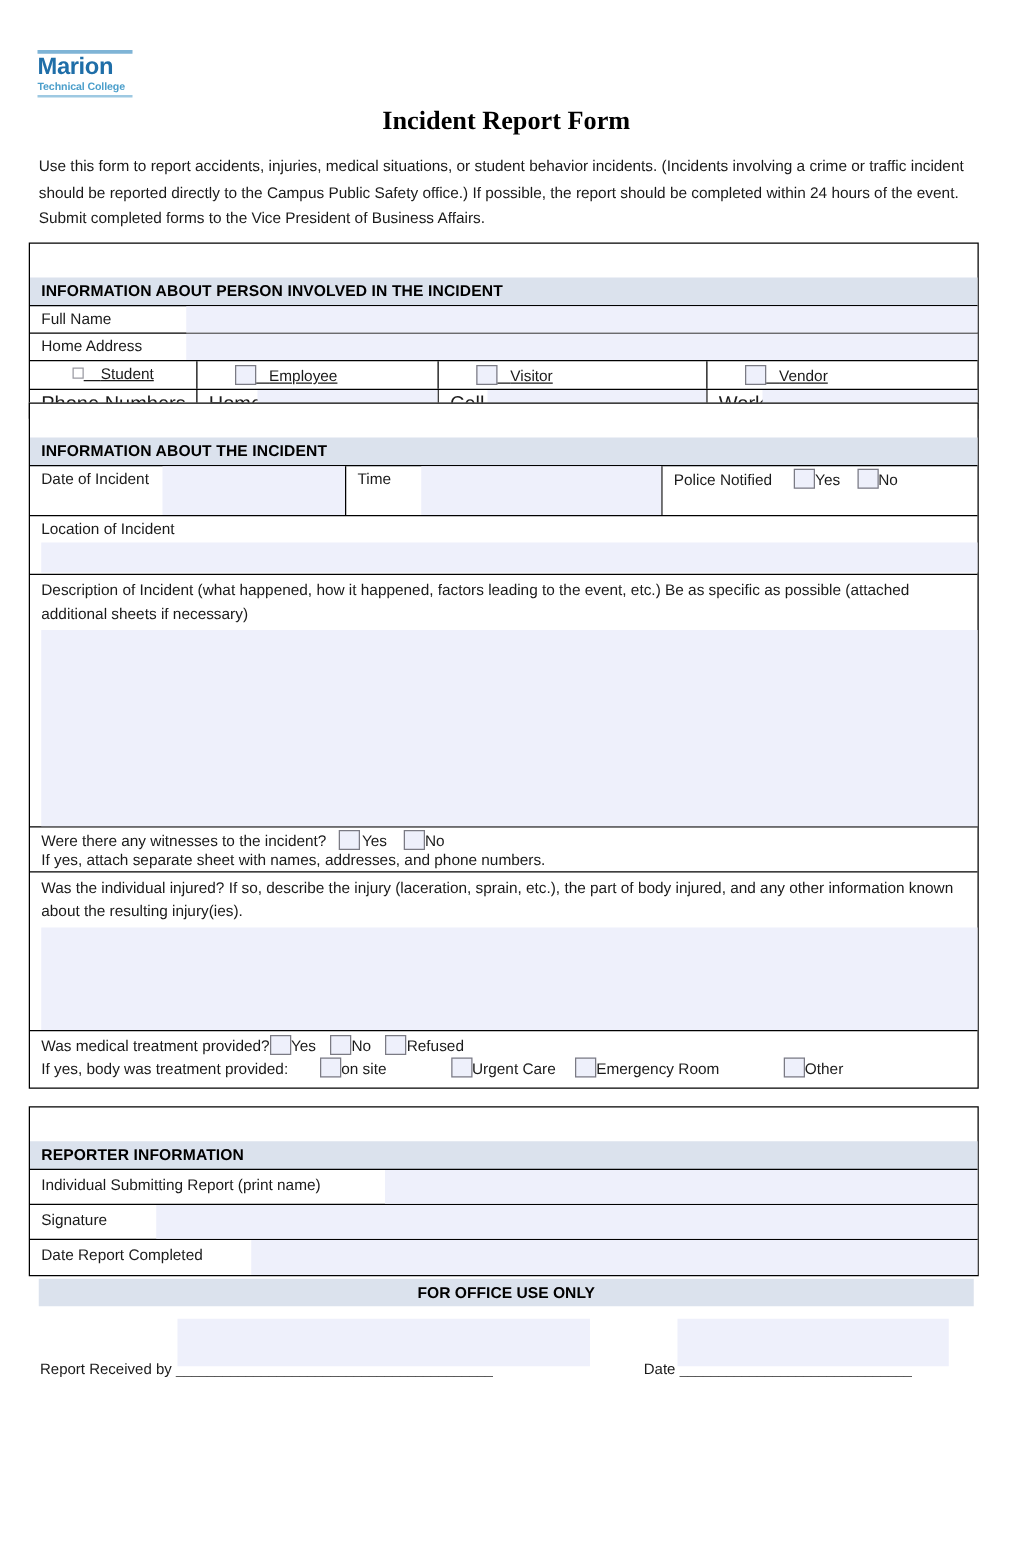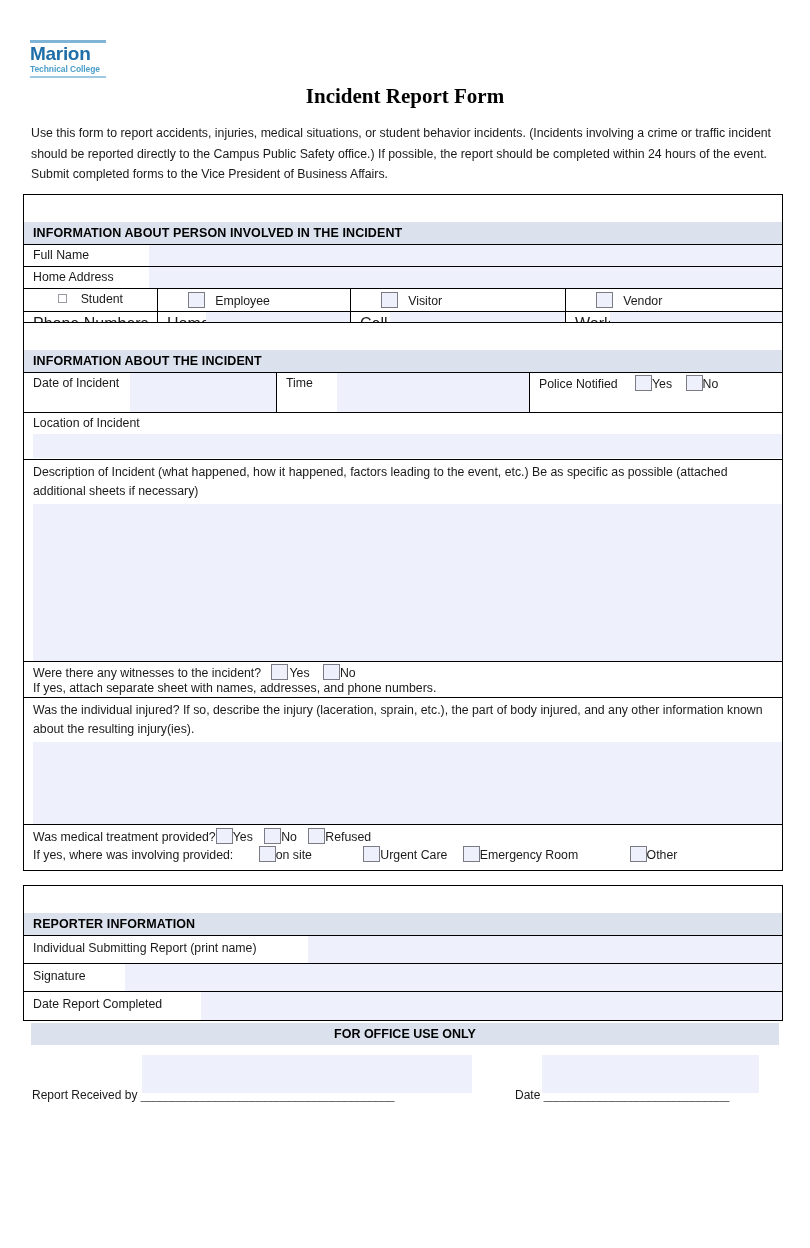--- a/index.html
+++ b/index.html
@@ -163,20 +163,21 @@
     height: 23px;
     border-bottom: 1.2px solid #000;
     box-sizing: border-box;
   }
   .typerow > div {
     border-right: 1.2px solid #000;
     box-sizing: border-box;
     font-size: 12.3px;
     padding-top: 3px;
     position: relative;
+    text-decoration: underline;
   }
   .typerow > div:last-child { border-right: none; }
   .tc-student { width: 134px; text-align: center; }
   .tc-emp { width: 193px; padding-left: 30px; }
   .tc-vis { width: 215px; padding-left: 30px; }
   .tc-ven { flex: 1; padding-left: 30px; }
 
   .phonerow {
     display: flex;
     height: 22px;
@@ -408,21 +409,21 @@
       <span class="fill"></span>
     </div>
 
     <div class="medrow">
       <div class="line1">
         <span>Was medical treatment provided?</span><span class="cb"></span><span>Yes</span>
         <span class="spc" style="width:8px"></span><span class="cb"></span><span>No</span>
         <span class="spc" style="width:8px"></span><span class="cb"></span><span>Refused</span>
       </div>
       <div class="line2">
-        <span>If yes, where was involving provided:</span>
+        <span>If yes, body was treatment provided:</span>
         <span class="spc" style="width:22px"></span><span class="cb"></span><span>on site</span>
         <span class="spc" style="width:48px"></span><span class="cb"></span><span>Urgent Care</span>
         <span class="spc" style="width:12px"></span><span class="cb"></span><span>Emergency Room</span>
         <span class="spc" style="width:48px"></span><span class="cb"></span><span>Other</span>
       </div>
     </div>
   </div>
 
   <div class="sect" id="sec-reporter">
     <div class="sect-head">REPORTER INFORMATION</div>

